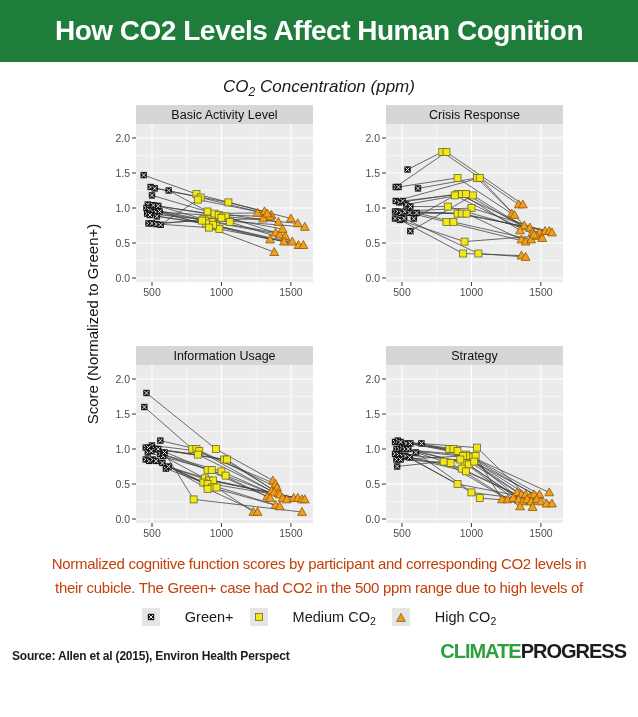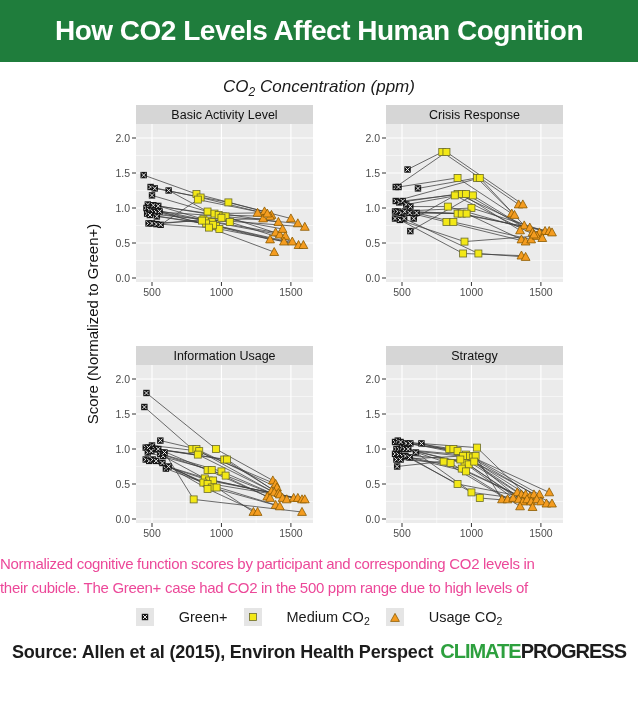--- a/index.html
+++ b/index.html
@@ -13,30 +13,30 @@
   .axis-title .sub { font-size: 12px; position: relative; top: 4px; }
 
   .chart-block { display: flex; justify-content: center; }
   .ylabel-col { width: 32px; position: relative; }
   .ylabel { position: absolute; top: 50%; left: 50%;
             transform: translate(-50%,-50%) rotate(-90deg);
             white-space: nowrap; font-size: 15px; color: #111; }
   .panels { display: grid; grid-template-columns: 205px 205px; column-gap: 56px; row-gap: 26px; gap: 45px; }
   svg { font-family: "Liberation Sans", "DejaVu Sans", sans-serif; display: block; }
 
-  .caption { margin-top: 10px; text-align: left; color: #ec4899; }
+  .caption { margin-top: 10px; text-align: center; color: #c2410c; }
   .caption .cap-line { display: block; font-size: 15px; line-height: 24px; letter-spacing: -0.3px; }
 
   .legend { margin-top: 8px; display: flex; justify-content: center; align-items: center; gap: 16px; }
   .legend-item { display: flex; align-items: center; gap: 25px; }
   .legend-label { font-size: 14.5px; color: #1a1a1a; }
   .legend-label .sub { font-size: 10.5px; position: relative; top: 3px; }
 
   .footer { margin-top: 14px; padding: 0 12px; display: flex; justify-content: space-between; align-items: flex-end; }
-  .source { font-size: 18px; font-weight: bold; letter-spacing: -0.2px; color: #1c1c1c; }
+  .source { font-size: 12px; font-weight: bold; letter-spacing: -0.2px; color: #1c1c1c; }
   .logo { font-size: 20px; font-weight: bold; letter-spacing: -1px; text-transform: uppercase; }
   .logo .logo-climate { color: #2da03e; }
   .logo .logo-progress { color: #1c1c1c; }
 </style>
 </head>
 <body>
 
 <div class="page">
 
   <div class="header">
@@ -749,21 +749,21 @@
         </span>
       <span class="legend-label"><span>Medium CO</span><span class="sub">2</span></span>
     </div>
     <div class="legend-item">
       <span class="legend-key" id="lkey2">
           <svg width="18" height="18">
             <rect x="0" y="0" width="18" height="18" fill="#e5e5e5"></rect>
             <path d="M 9 5.4 L 13.4 13.4 L 4.6 13.4 Z" fill="#f49c20" stroke="#8a5a00" stroke-width="0.8"></path>
           </svg>
         </span>
-      <span class="legend-label"><span>Usage CO</span><span class="sub">2</span></span>
+      <span class="legend-label"><span>High CO</span><span class="sub">2</span></span>
     </div>
   </div>
 
   <div class="footer">
     <span class="source">Source: Allen et al (2015), Environ Health Perspect</span>
     <span class="logo">
       <span class="logo-climate">climate</span><span class="logo-progress">progress</span>
     </span>
   </div>
 

